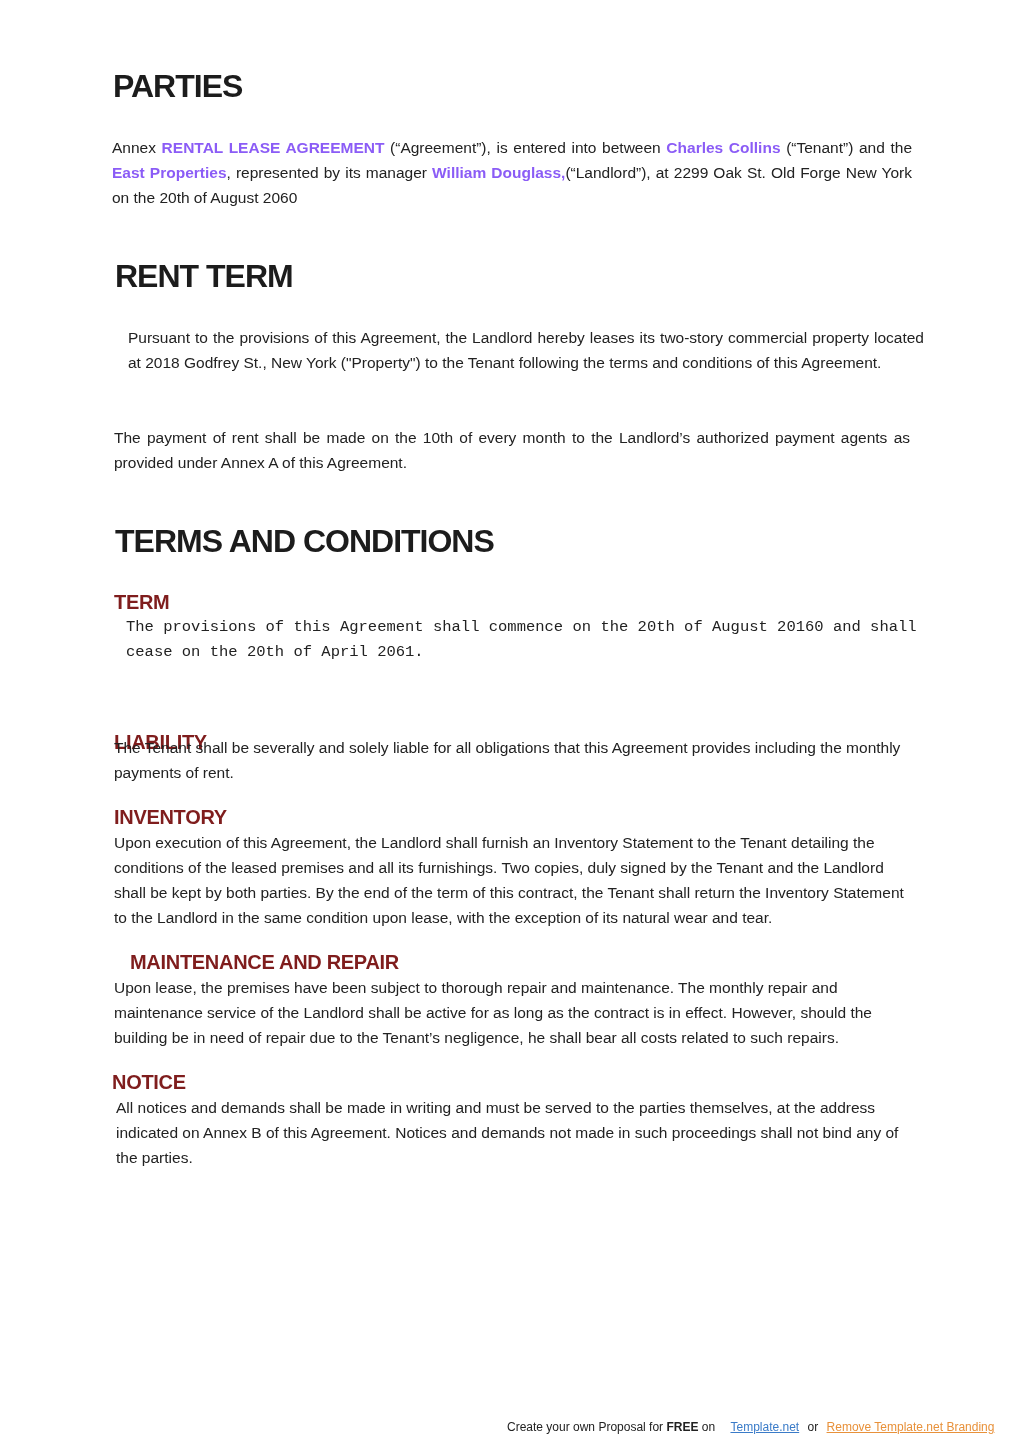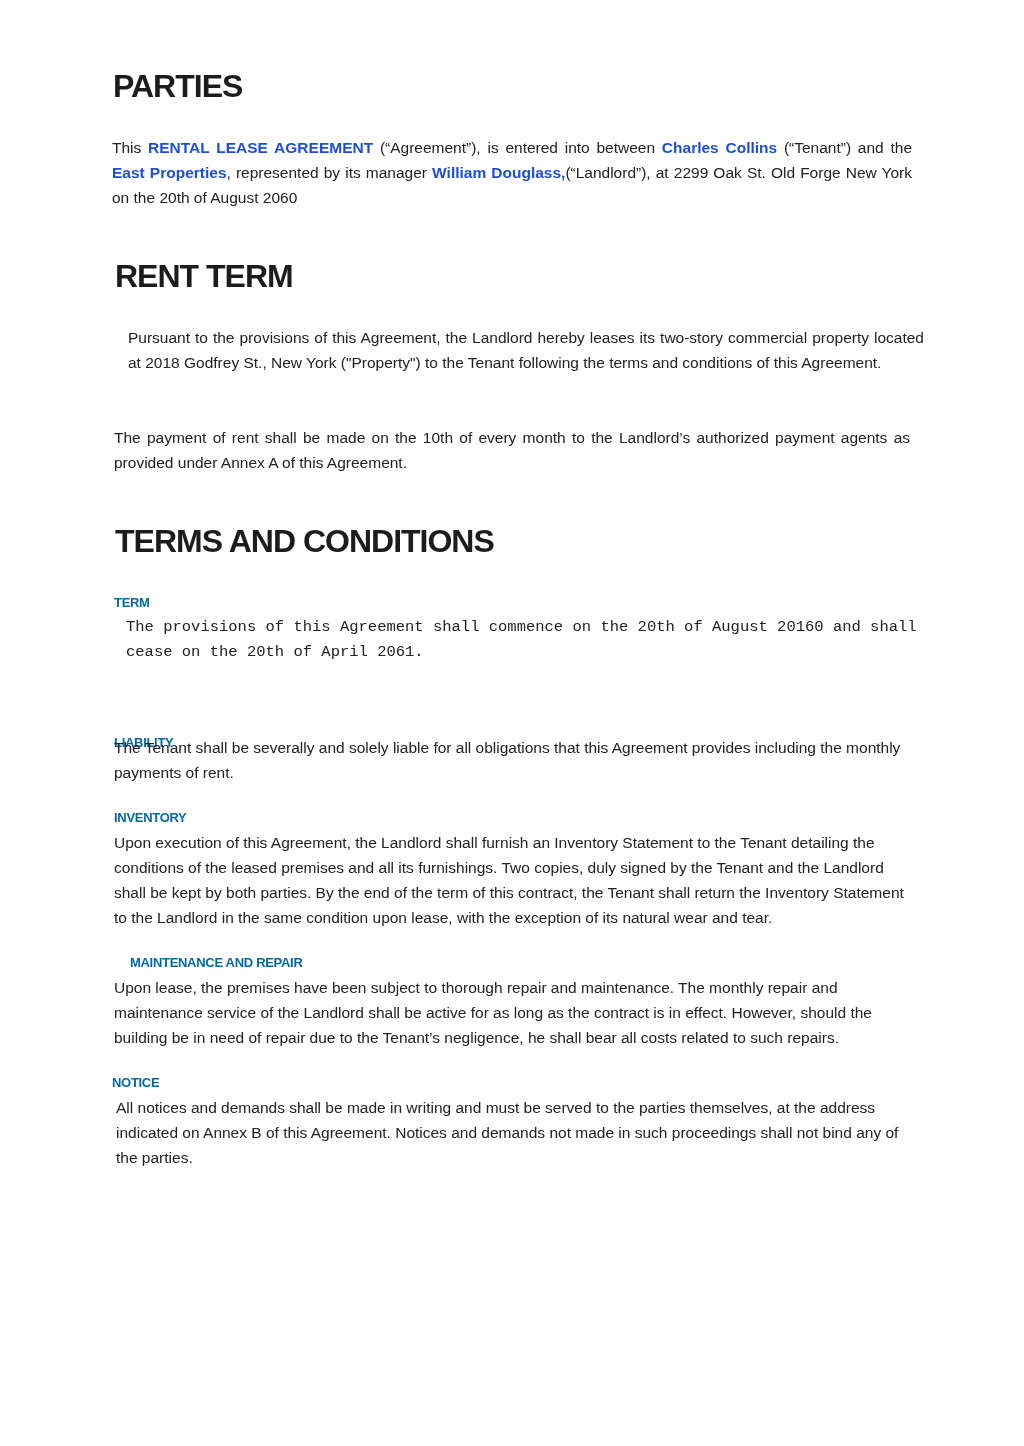--- a/index.html
+++ b/index.html
@@ -10,43 +10,43 @@
     .page { position: absolute; left: 0; top: 0; width: 1024px; height: 1446px; }
     h1 {
       position: absolute; margin: 0; font-size: 32px; font-weight: bold;
       letter-spacing: -1px; color: #1c1c1c; line-height: 1;
     }
     .para {
       position: absolute; margin: 0; font-size: 15.5px; line-height: 25px;
       color: #222; text-align: justify;
     }
     .para.left { text-align: left; }
-    .para b { font-weight: bold; color: #1d4ed8; }
+    .para b { font-weight: bold; color: #8b5cf6; }
     .sub {
-      position: absolute; margin: 0; font-size: 13px; font-weight: bold;
-      line-height: 25px; color: #0369a1; letter-spacing: -0.3px;
+      position: absolute; margin: 0; font-size: 20px; font-weight: bold;
+      line-height: 25px; color: #7f1d1d; letter-spacing: -0.3px;
     }
     .footer {
       position: absolute; top: 1419px; left: 507px; font-size: 12px;
       color: #222; white-space: nowrap; line-height: 16px;
     }
     .footer b { font-weight: bold; }
     .footer a { text-decoration: underline; }
     .footer .tn { color: #3a7bc8; margin-left: 12px; }
     .footer .rm { color: #e8913a; }
     .footer .or { margin: 0 5px; }
   </style>
 </head>
 <body>
 
 <div class="page">
 
   <h1 style="left:113px; top:70px;">PARTIES</h1>
   <p class="para" style="left:112px; top:135px; width:800px;">
-    <span>This </span><b>RENTAL LEASE AGREEMENT</b><span> (“Agreement”), is entered into between </span><b>Charles Collins</b><span> (“Tenant”) and the </span><b>East Properties</b><span>, represented by its manager </span><b>William Douglass,</b><span>(“Landlord”), at 2299 Oak St. Old Forge New York on the 20th of August 2060</span>
+    <span>Annex </span><b>RENTAL LEASE AGREEMENT</b><span> (“Agreement”), is entered into between </span><b>Charles Collins</b><span> (“Tenant”) and the </span><b>East Properties</b><span>, represented by its manager </span><b>William Douglass,</b><span>(“Landlord”), at 2299 Oak St. Old Forge New York on the 20th of August 2060</span>
   </p>
 
   <h1 style="left:115px; top:260px;">RENT TERM</h1>
   <p class="para" style="left:128px; top:325px; width:796px;">Pursuant to the provisions of this Agreement, the Landlord hereby leases its two-story commercial property located at 2018 Godfrey St., New York ("Property") to the Tenant following the terms and conditions of this Agreement.</p>
   <p class="para" style="left:114px; top:425px; width:796px;">The payment of rent shall be made on the 10th of every month to the Landlord’s authorized payment agents as provided under Annex A of this Agreement.</p>
 
   <h1 style="left:115px; top:525px;">TERMS AND CONDITIONS</h1>
 
   <div class="sub" style="left:114px; top:590px;">TERM</div>
   <p class="para left" style="left:126px; top:615px; width:796px;font-family:Liberation Mono, monospace;">The provisions of this Agreement shall commence on the 20th of August 20160 and shall cease on the 20th of April 2061.</p>
@@ -56,14 +56,20 @@
 
   <div class="sub" style="left:114px; top:805px;text-align:center;">INVENTORY</div>
   <p class="para left" style="left:114px; top:830px; width:800px;">Upon execution of this Agreement, the Landlord shall furnish an Inventory Statement to the Tenant detailing the conditions of the leased premises and all its furnishings. Two copies, duly signed by the Tenant and the Landlord shall be kept by both parties. By the end of the term of this contract, the Tenant shall return the Inventory Statement to the Landlord in the same condition upon lease, with the exception of its natural wear and tear.</p>
 
   <div class="sub" style="left:114px; top:950px;margin-left:16px;">MAINTENANCE AND REPAIR</div>
   <p class="para left" style="left:114px; top:975px; width:796px;">Upon lease, the premises have been subject to thorough repair and maintenance. The monthly repair and maintenance service of the Landlord shall be active for as long as the contract is in effect. However, should the building be in need of repair due to the Tenant’s negligence, he shall bear all costs related to such repairs.</p>
 
   <div class="sub" style="left:112px; top:1070px;">NOTICE</div>
   <p class="para left" style="left:116px; top:1095px; width:796px;">All notices and demands shall be made in writing and must be served to the parties themselves, at the address indicated on Annex B of this Agreement. Notices and demands not made in such proceedings shall not bind any of the parties.</p>
 
+  <div class="footer">
+    <span>Create your own Proposal for </span><b>FREE</b><span> on</span>
+    <a class="tn">Template.net</a>
+    <span class="or">or</span>
+    <a class="rm">Remove Template.net Branding</a>
+  </div>
 
 </div>
 
 </body></html>

